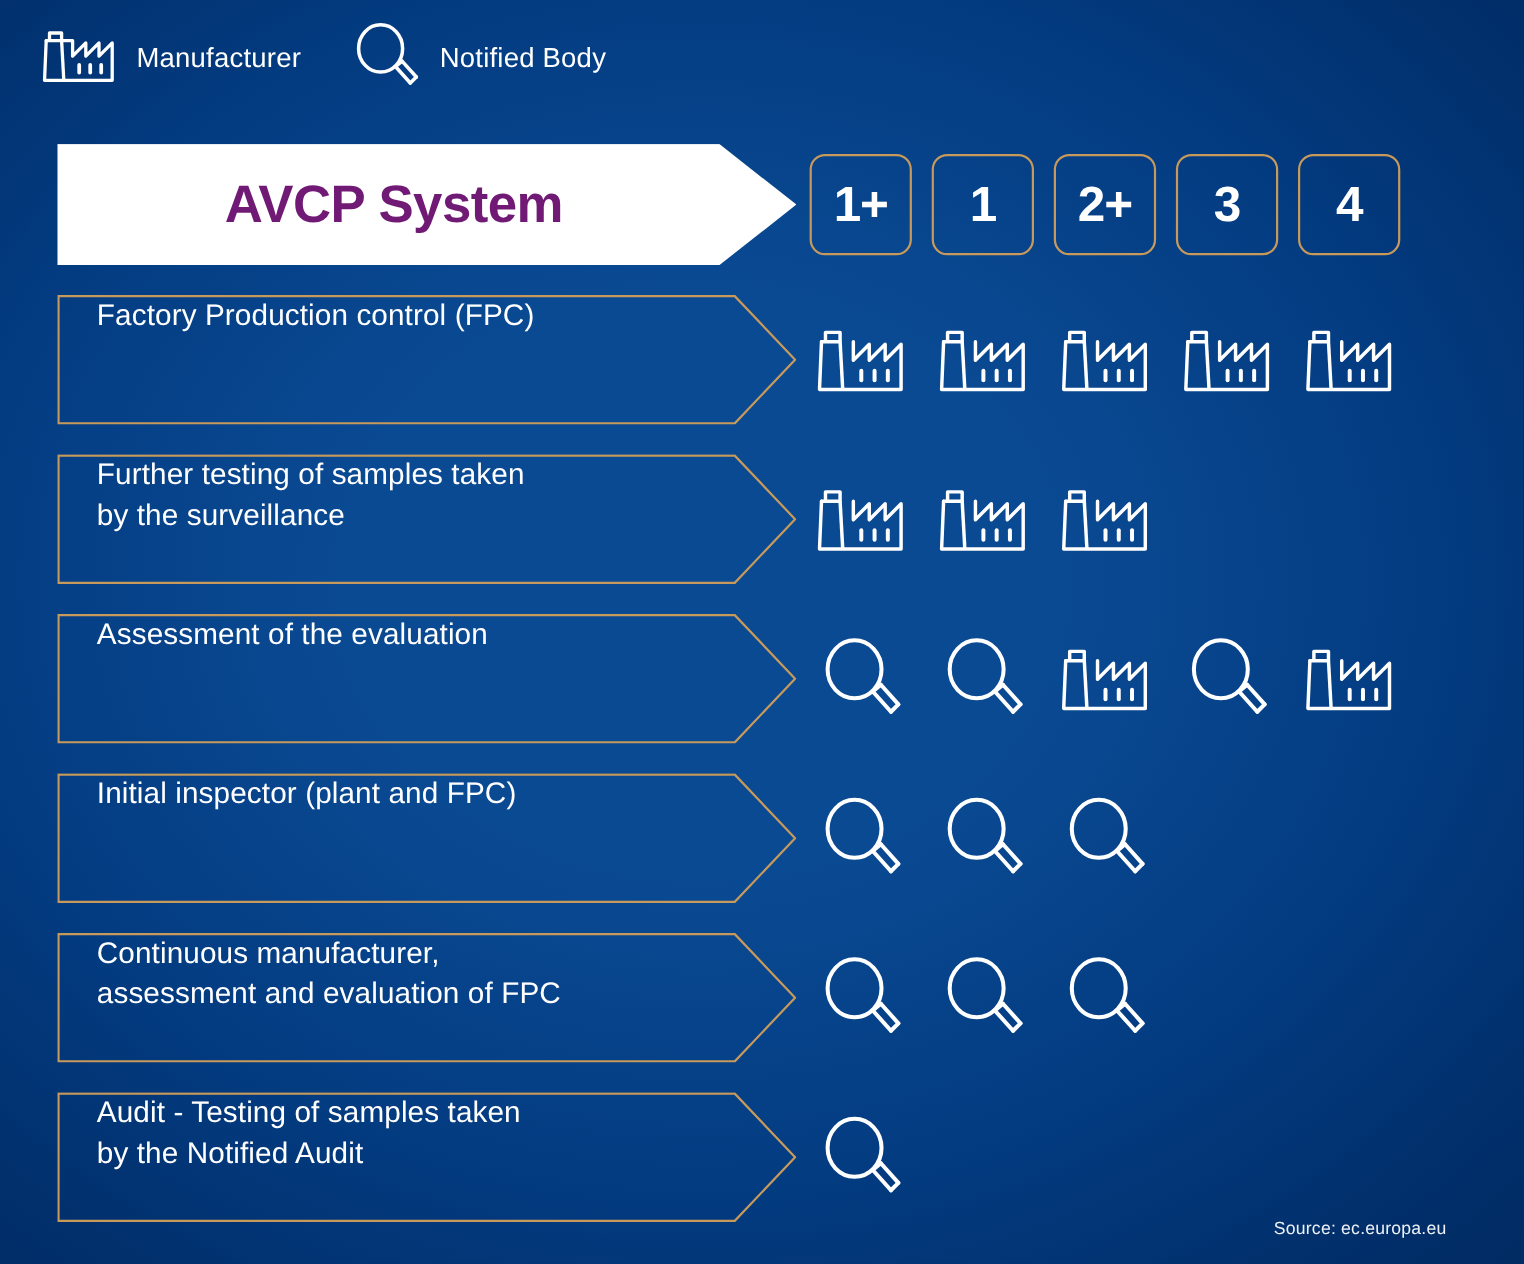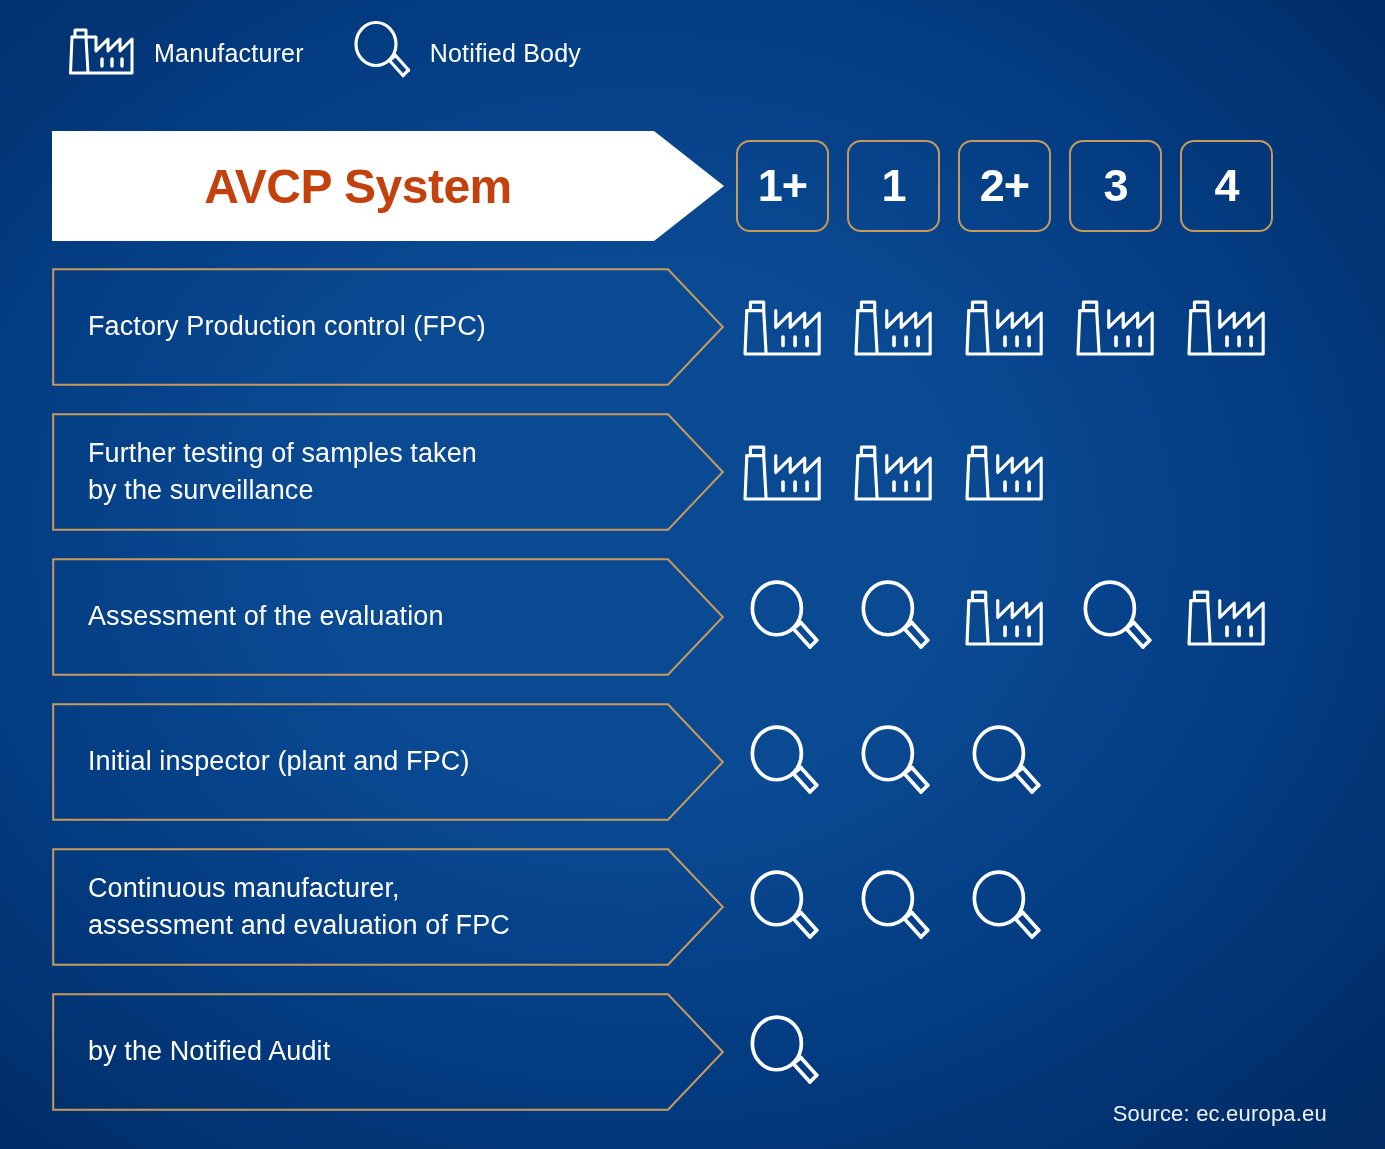--- a/index.html
+++ b/index.html
@@ -16,21 +16,21 @@
     height: 1149px;
     overflow: hidden;
     background:
       radial-gradient(ellipse 1100px 900px at 46% 46%, #0a4a93 0%, #0a4a93 30%, #033b80 62%, #012f6b 85%, #012a61 100%);
     color: #ffffff;
   }
 
   
   .legend {
     position: absolute;
-    left: 68px;
+    left: 38px;
     top: 18px;
     display: flex;
     align-items: center;
     gap: 46px;
     height: 70px;
   }
   .legend-item {
     display: flex;
     align-items: center;
     gap: 18px;
@@ -54,21 +54,21 @@
     background: #ffffff;
     -webkit-clip-path: polygon(0 0, calc(100% - 70px) 0, 100% 50%, calc(100% - 70px) 100%, 0 100%);
     clip-path: polygon(0 0, calc(100% - 70px) 0, 100% 50%, calc(100% - 70px) 100%, 0 100%);
     display: flex;
     align-items: center;
     justify-content: center;
     padding-right: 60px;
     box-sizing: border-box;
   }
   .banner-title {
-    color: #c2410c;
+    color: #701a75;
     font-size: 48px;
     font-weight: 700;
     letter-spacing: -0.5px;
   }
 
   
   .numbers {
     position: absolute;
     left: 736px;
     top: 140px;
@@ -120,21 +120,21 @@
     display: block;
   }
   .row-text {
     position: absolute;
     left: 36px;
     top: 0;
     height: 118px;
     width: 570px;
     display: flex;
     flex-direction: column;
-    justify-content: center;
+    justify-content: flex-start;
     font-size: 27px;
     line-height: 1.38;
     color: #ffffff;
     font-weight: 400;
     letter-spacing: .1px;
   }
   .row-text .ln { display: block; }
 
   .row-icons {
     position: absolute;
@@ -149,23 +149,23 @@
     width: 93px;
     height: 92px;
     display: flex;
     align-items: center;
     justify-content: center;
   }
 
   
   .source {
     position: absolute;
-    right: 58px;
+    right: 70px;
     bottom: 22px;
-    font-size: 22px;
+    font-size: 16px;
     color: #eef2f8;
     letter-spacing: .2px;
   }
 </style>
 </head>
 <body>
 
 <div id="infographic">
 
   <div class="legend">
@@ -469,20 +469,21 @@
           <div class="icon-cell"></div>
           <div class="icon-cell"></div>
         </div>
       </div>
       <div class="row">
         <div class="row-label">
           <svg class="chev-border" viewBox="0 0 672 118" preserveAspectRatio="none" xmlns="http://www.w3.org/2000/svg">
             <polygon points="1.2,1.2 616,1.2 670.8,59 616,116.8 1.2,116.8" fill="none" stroke="#c79a5c" stroke-width="2"></polygon>
           </svg>
           <div class="row-text">
+            <span class="ln">Audit - Testing of samples taken</span>
             <span class="ln">by the Notified Audit</span>
           </div>
         </div>
         <div class="row-icons">
           <div class="icon-cell">
             <svg width="76" height="76" viewBox="0 0 62 62" fill="none" xmlns="http://www.w3.org/2000/svg">
               <ellipse cx="26" cy="24" rx="20" ry="21.5" stroke="#ffffff" stroke-width="3" fill="none"></ellipse>
               <path d="M39.5 40.5 L53 55.5" stroke="#ffffff" stroke-width="3" stroke-linecap="round"></path>
               <path d="M45.5 35.5 L58.5 50" stroke="#ffffff" stroke-width="3" stroke-linecap="round"></path>
               <path d="M39.5 40.5 L45.5 35.5" stroke="#ffffff" stroke-width="3" stroke-linecap="round"></path>

